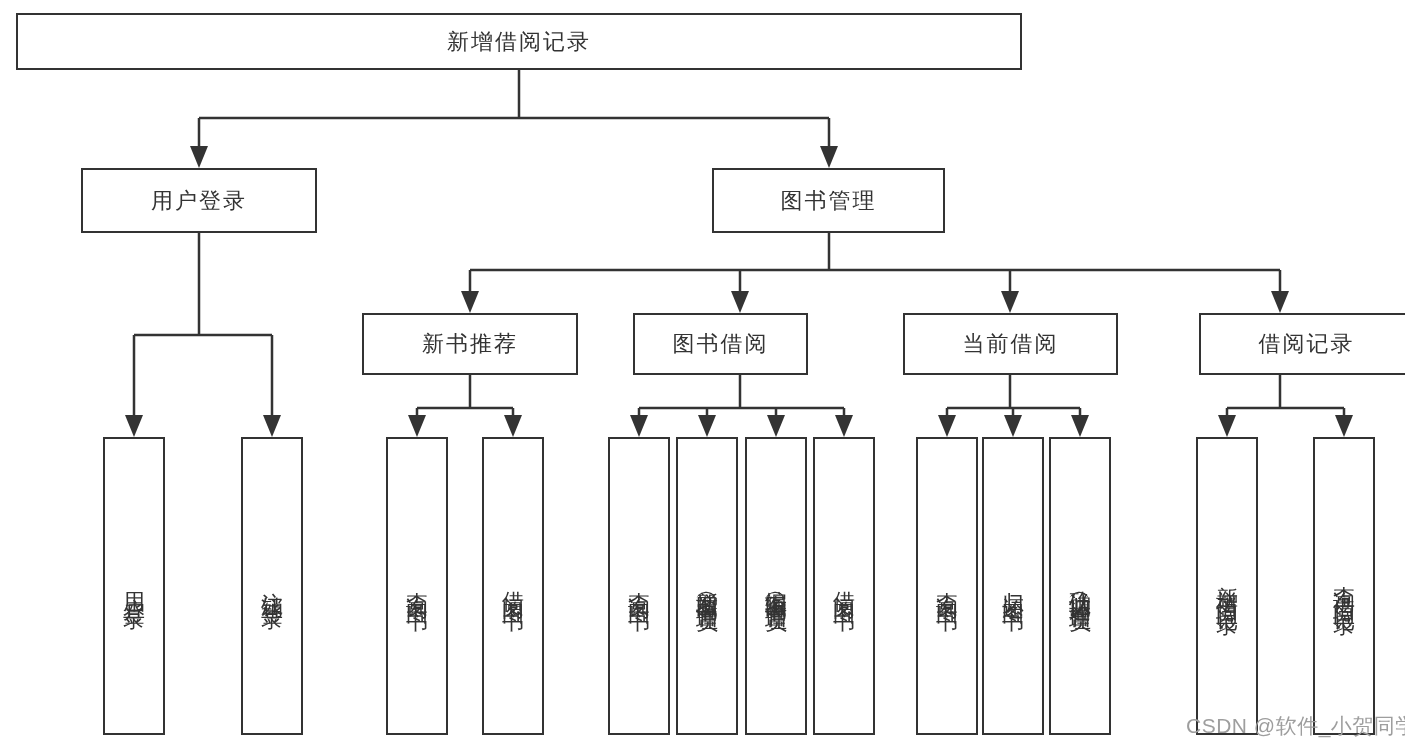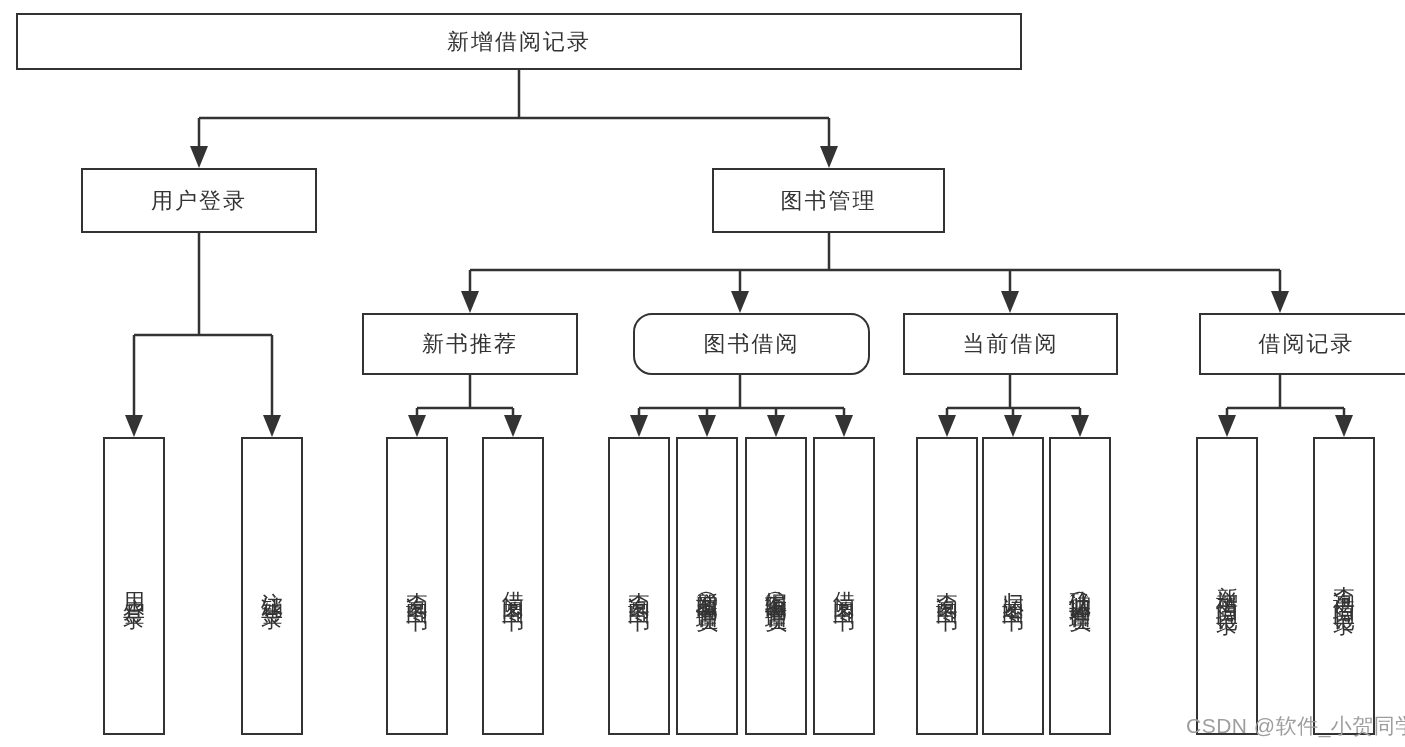--- a/index.html
+++ b/index.html
@@ -104,21 +104,21 @@
       <polygon points="1335,415 1353,415 1344,437"></polygon>
     </g>
   </svg>
 
   <div class="node hbox" style="left:16px; top:13px; width:1006px; height:57px;">新增借阅记录</div>
 
   <div class="node hbox" style="left:81px; top:168px; width:236px; height:65px;">用户登录</div>
   <div class="node hbox" style="left:712px; top:168px; width:233px; height:65px;">图书管理</div>
 
   <div class="node hbox" style="left:362px; top:313px; width:216px; height:62px;">新书推荐</div>
-  <div class="node hbox" style="left:633px; top:313px; width:237px; height:62px;border-radius:19px;">图书借阅</div>
+  <div class="node hbox" style="left:633px; top:313px; width:175px; height:62px;">图书借阅</div>
   <div class="node hbox" style="left:903px; top:313px; width:215px; height:62px;font-family:Liberation Serif, serif;">当前借阅</div>
   <div class="node hbox" style="left:1199px; top:313px; width:215px; height:62px;">借阅记录</div>
 
   <div class="node vbox" style="left:103px;">
     <span>用户登录</span>
   </div>
   <div class="node vbox" style="left:241px;">
     <span>注销登录</span>
   </div>
 

